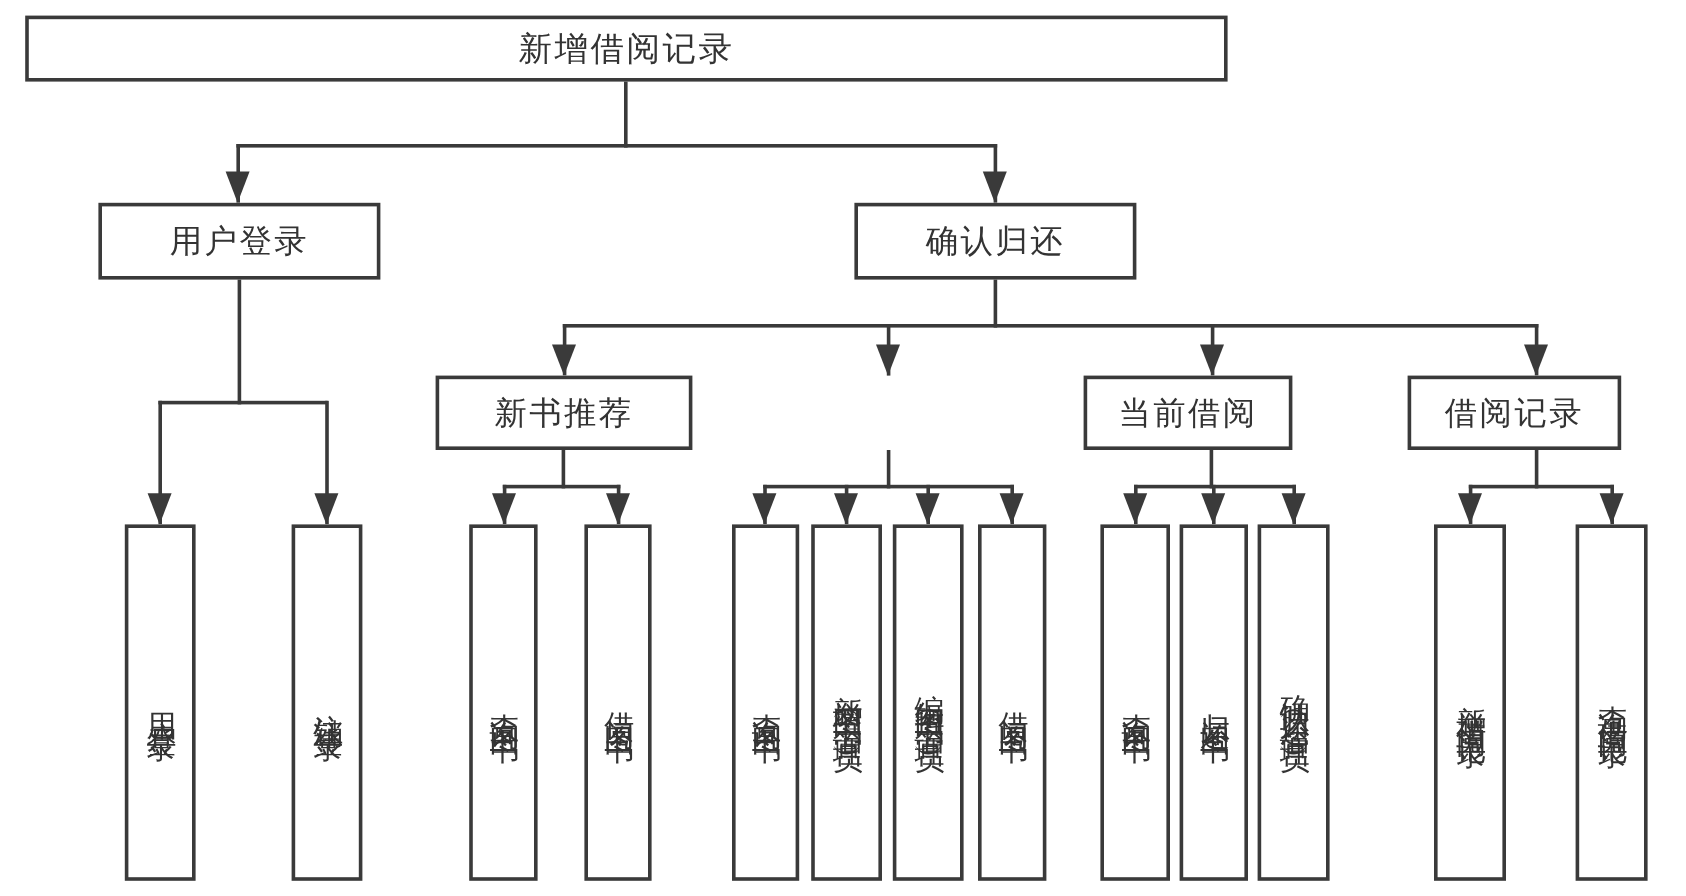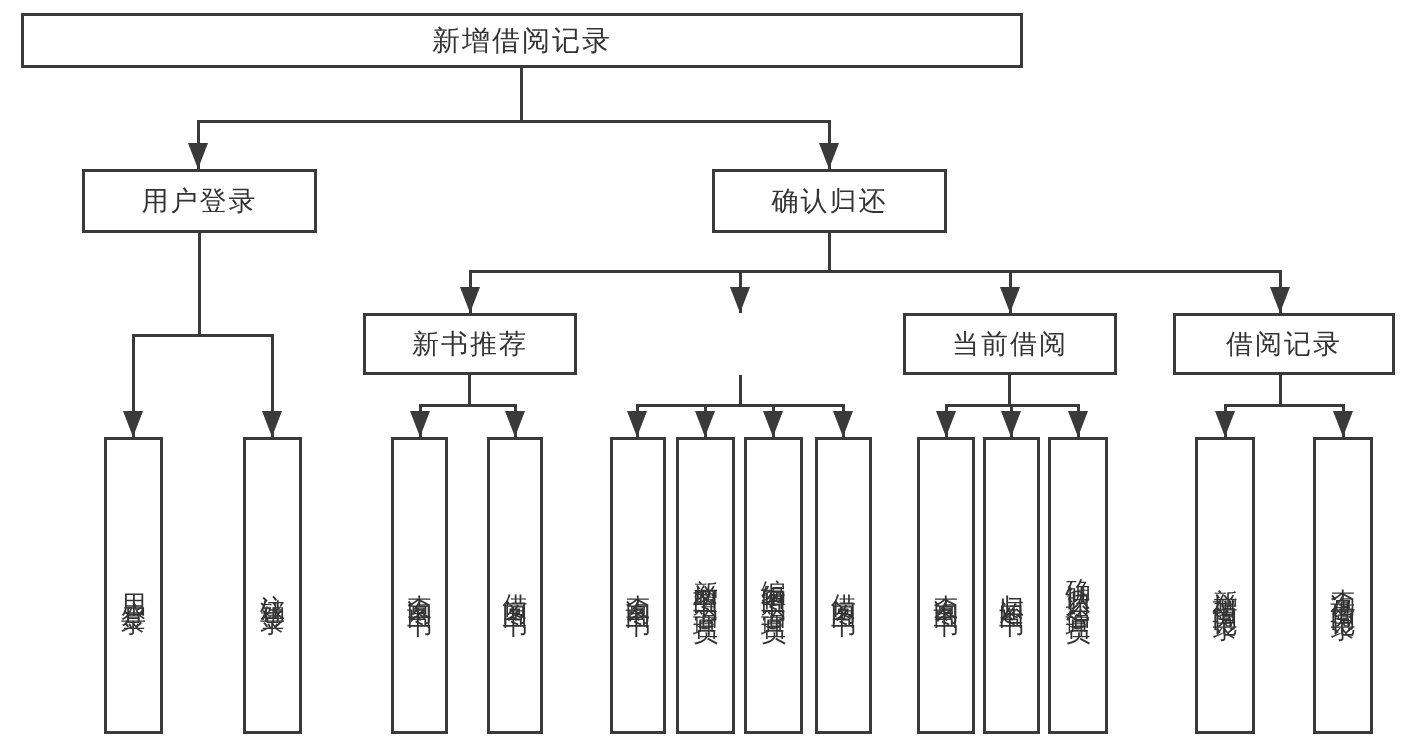--- a/index.html
+++ b/index.html
@@ -90,24 +90,24 @@
   <div class="vline" style="left:1009px;top:270px;height:43px"></div>
   <div class="vline" style="left:1279px;top:270px;height:43px"></div>
   <div class="arrow" style="left:460px;top:287px"></div>
   <div class="arrow" style="left:730px;top:287px"></div>
   <div class="arrow" style="left:1000px;top:287px"></div>
   <div class="arrow" style="left:1270px;top:287px"></div>
 
   <div class="node hnode" style="left:363px;top:313px;width:214px;height:62px">
     <span>新书推荐</span>
   </div>
-  <div class="node hnode" style="left:903px;top:313px;width:214px;height:62px">
+  <div class="node hnode" style="left:903px;top:313px;width:174px;height:62px">
     <span>当前借阅</span>
   </div>
-  <div class="node hnode" style="left:1173px;top:313px;width:222px;height:62px">
+  <div class="node hnode" style="left:1173px;top:313px;width:178px;height:62px">
     <span>借阅记录</span>
   </div>
 
   <div class="vline" style="left:468px;top:375px;height:32px"></div>
   <div class="hline" style="left:419px;top:404px;width:98px"></div>
   <div class="vline" style="left:419px;top:404px;height:33px"></div>
   <div class="vline" style="left:514px;top:404px;height:33px"></div>
   <div class="arrow" style="left:410px;top:411px"></div>
   <div class="arrow" style="left:505px;top:411px"></div>
 

